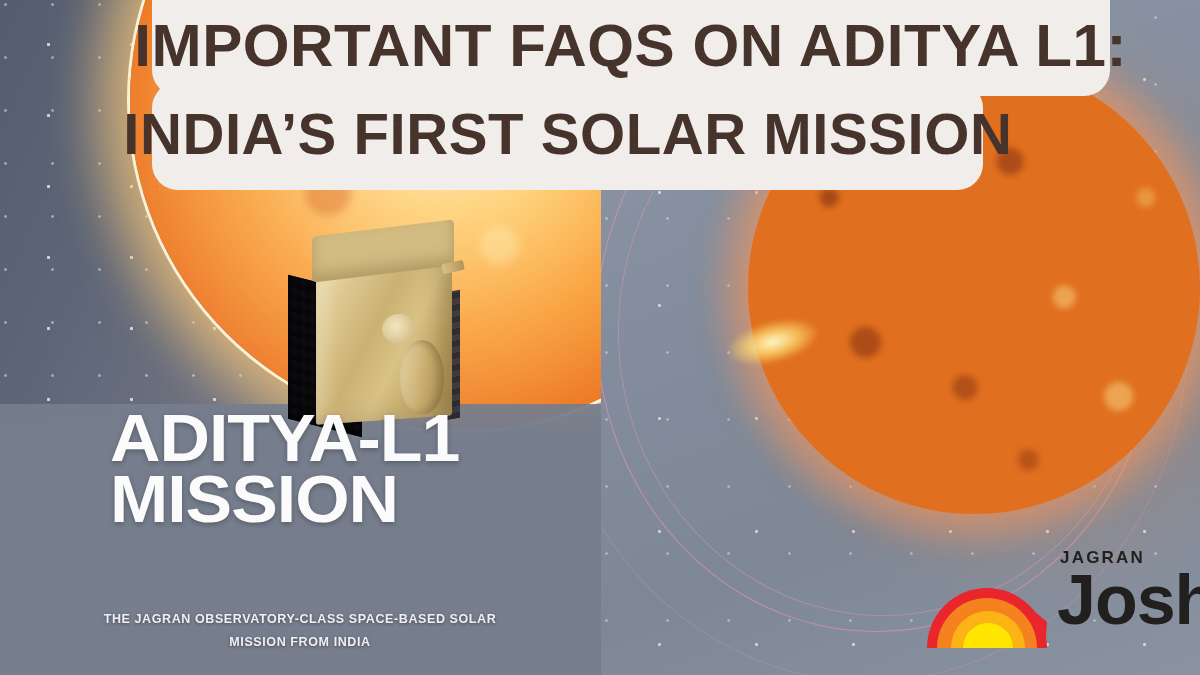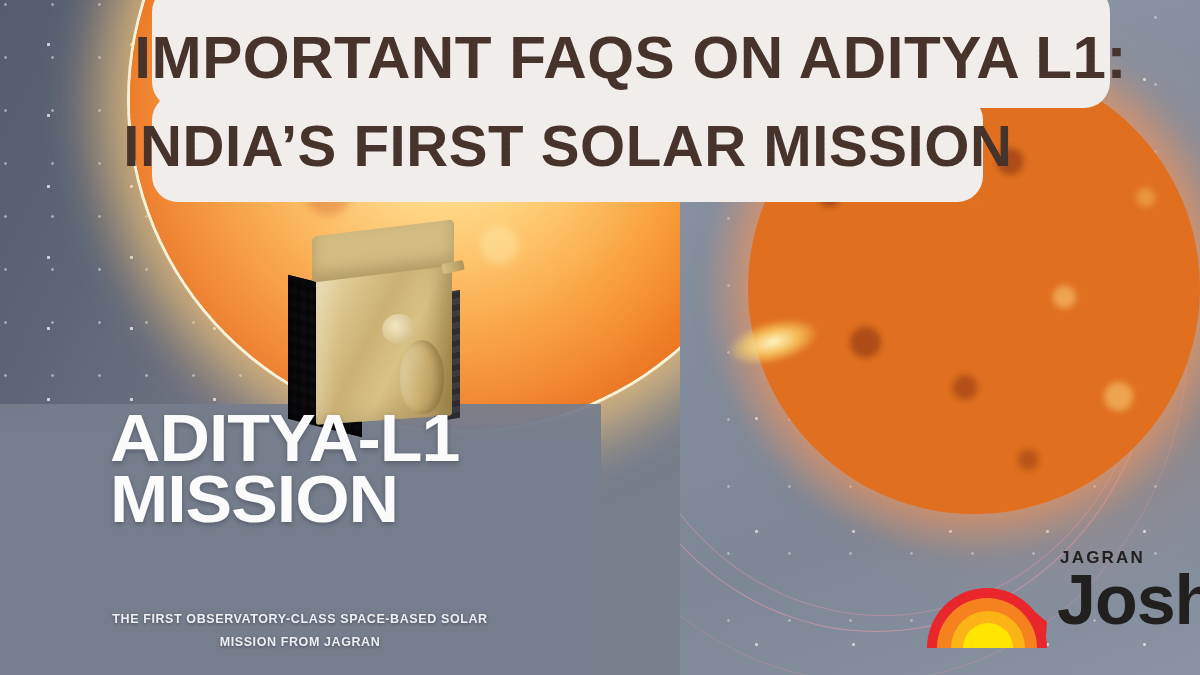--- a/index.html
+++ b/index.html
@@ -61,21 +61,21 @@
   .starfield{ position:absolute; inset:0; opacity:.75;
     background-image:
       radial-gradient(circle, rgba(255,255,255,.85) 0 1.2px, rgba(0,0,0,0) 1.8px),
       radial-gradient(circle, rgba(255,255,255,.5) 0 1px, rgba(0,0,0,0) 1.6px);
     background-size:97px 113px, 61px 67px;
     background-position:11px 23px, 37px 51px;
   }
 
   
   .panel-left{
-    position:absolute; left:0; top:0; width:680px; height:675px; overflow:hidden;
+    position:absolute; left:0; top:0; width:601px; height:675px; overflow:hidden;
     background:linear-gradient(180deg,#6f7685 0%, #727985 38%, #767d8b 60%, #787e8b 100%);
   }
   .poster-space{
     position:absolute; left:0; top:0; width:601px; height:430px;
     background:linear-gradient(115deg,#545d70 0%, #5d6678 26%, #6d7180 48%, #7a7c86 70%, #80838d 100%);
   }
   .poster-stars{ position:absolute; left:0; top:0; width:601px; height:430px; opacity:.8;
     background-image:
       radial-gradient(circle, rgba(255,255,255,.9) 0 1.3px, rgba(0,0,0,0) 2px),
       radial-gradient(circle, rgba(255,255,255,.55) 0 1px, rgba(0,0,0,0) 1.7px);
@@ -158,21 +158,21 @@
     text-shadow:0 2px 5px rgba(30,34,44,.35);
   }
   .poster-title .l2{ display:block; }
   .poster-sub{
     position:absolute; left:90px; top:608px; width:420px; text-align:center;
     color:#eef0f3; font-size:12.5px; font-weight:700; letter-spacing:.6px; line-height:1.85;
     text-shadow:0 1px 3px rgba(25,28,36,.5);
   }
 
   
-  .banner{ position:absolute; left:0; top:12px; width:1200px; height:200px; pointer-events:none; }
+  .banner{ position:absolute; left:0; top:0; width:1200px; height:200px; pointer-events:none; }
   .band{
     position:absolute; background:#f1edea;
     display:flex; align-items:center; justify-content:center;
   }
   .band-1{ left:152px; top:-26px; width:958px; height:122px; border-radius:26px; }
   .band-2{ left:152px; top:82px; width:831px; height:108px; border-radius:26px; }
   .band-txt{
     color:#46332c; font-weight:700; white-space:nowrap;
     font-family:"Liberation Sans", sans-serif;
     text-transform:uppercase;
@@ -240,22 +240,22 @@
     </div>
 
     <div class="wm"></div>
 
     <div class="poster-title">
       <span>ADITYA-L1</span>
       <span class="l2">MISSION</span>
     </div>
 
     <div class="poster-sub">
-      <span>THE FIRST OBSERVATORY-CLASS SPACE-BASED SOLAR</span><br>
-      <span>MISSION FROM JAGRAN</span>
+      <span>THE JAGRAN OBSERVATORY-CLASS SPACE-BASED SOLAR</span><br>
+      <span>MISSION FROM INDIA</span>
     </div>
   </div>
 
   <div class="banner">
     <div class="band band-1">
       <span class="band-txt">Important FAQs on Aditya L1:</span>
       <span class="grain"></span>
     </div>
     <div class="band band-2">
       <span class="band-txt">India’s First Solar Mission</span>

